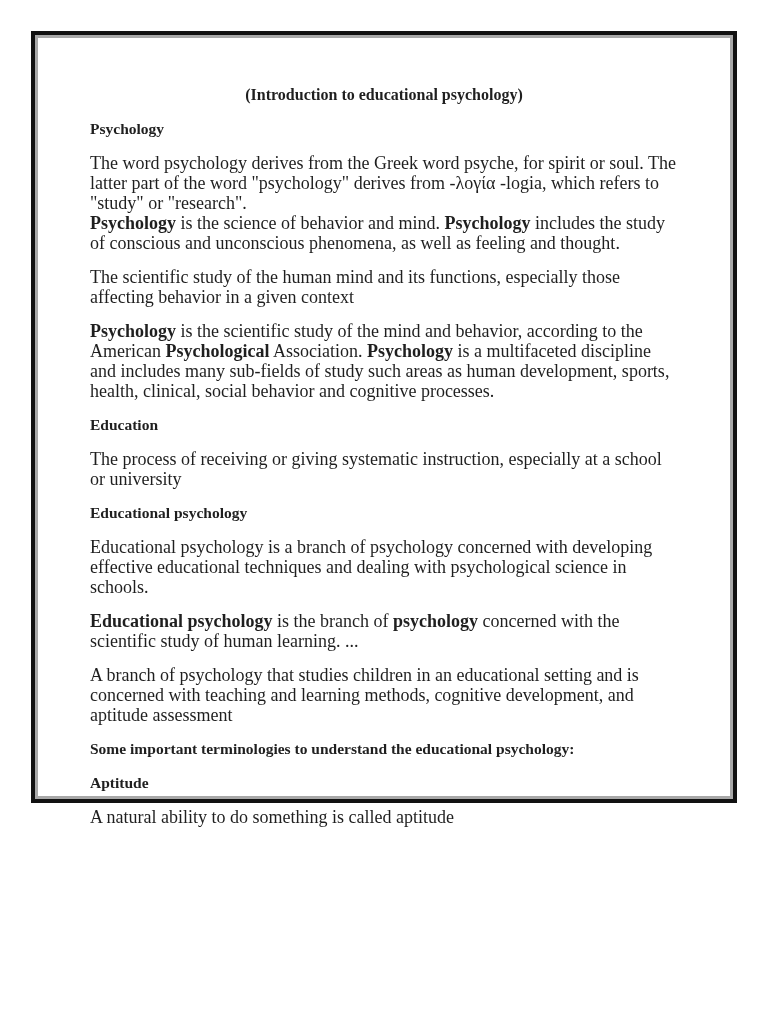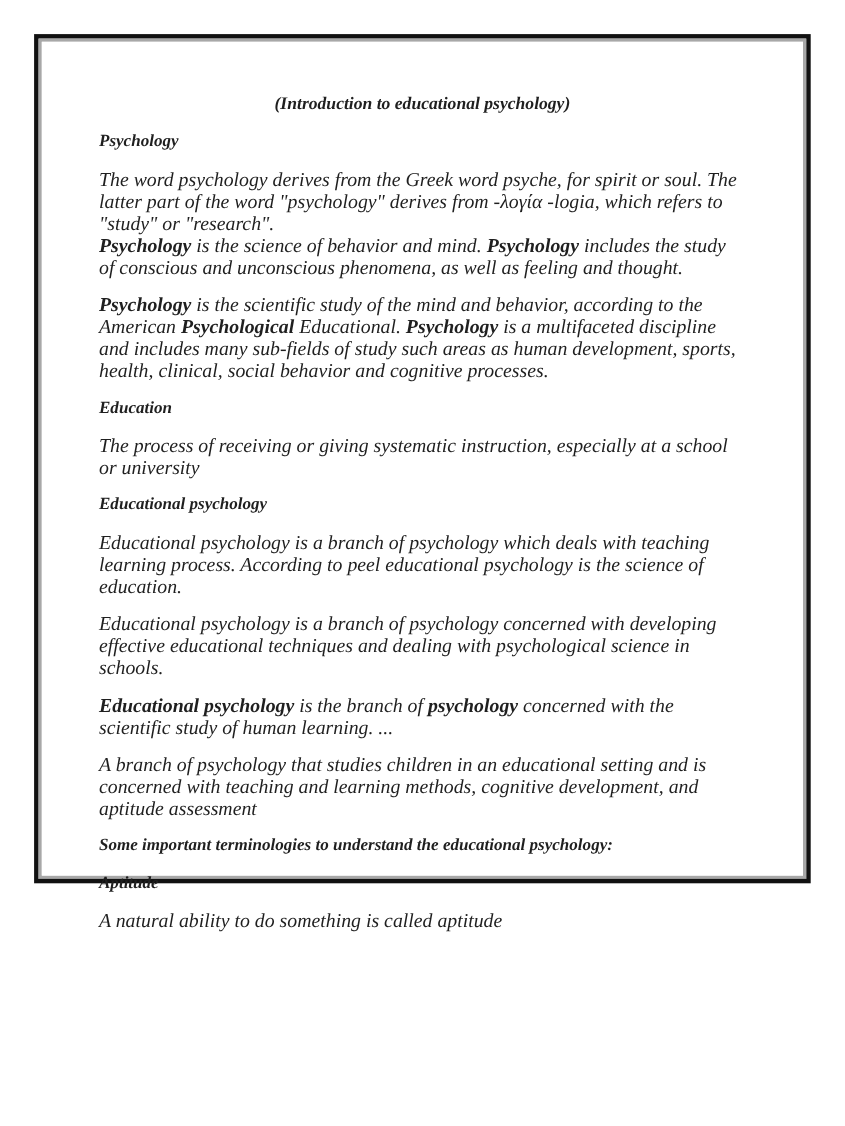--- a/index.html
+++ b/index.html
@@ -14,21 +14,20 @@
   }
   .page-frame {
     position: absolute;
     left: 31px;
     top: 31px;
     width: 706px;
     height: 772px;
     background: var(--page-bg, #ffffff);
     border: 4px solid var(--frame-outer, #111111);
     box-shadow: inset 0 0 0 3px var(--frame-inner, #a8a8a8);
-    font-style: italic;
   }
   .page-content {
     position: absolute;
     top: 3px; left: 3px; right: 3px; bottom: 3px;
     padding: 47px 52px 30px 52px;
     background: #ffffff;
     color: var(--text-color, #1f1f1f);
   }
   .doc-title {
     margin: 0 0 14px 0;
@@ -53,26 +52,26 @@
 </head>
 <body>
 
 <div class="page-frame">
   <div class="page-content">
     <h1 class="doc-title">(Introduction to educational psychology)</h1>
     <div class="doc-blocks">
         <h2 class="block heading"><span class="b">Psychology</span></h2>
         <p class="block paragraph"><span>The word psychology derives from the Greek word psyche, for spirit or soul. The latter part of the word "psychology" derives from -λογία -logia, which refers to "study" or "research".
 </span><span class="b">Psychology</span><span> is the science of behavior and mind. </span><span class="b">Psychology</span><span> includes the study of conscious and unconscious phenomena, as well as feeling and thought.</span></p>
+        <p class="block paragraph"><span>The scientific study of the human mind and its functions, especially those affecting behavior in a given context</span></p>
         <p class="block paragraph"><span class="b">Psychology</span><span> is the scientific study of the mind and behavior, according to the
-American </span><span class="b">Psychological</span><span> Educational. </span><span class="b">Psychology</span><span> is a multifaceted discipline and includes many sub-fields of study such areas as human development, sports, health, clinical, social behavior and cognitive processes.</span></p>
+American </span><span class="b">Psychological</span><span> Association. </span><span class="b">Psychology</span><span> is a multifaceted discipline and includes many sub-fields of study such areas as human development, sports, health, clinical, social behavior and cognitive processes.</span></p>
         <h2 class="block heading"><span class="b">Education</span></h2>
         <p class="block paragraph"><span>The process of receiving or giving systematic instruction, especially at a school or university</span></p>
         <h2 class="block heading"><span class="b">Educational psychology</span></h2>
-        <p class="block paragraph"><span>Educational psychology is a branch of psychology which deals with teaching learning process. According to peel educational psychology is the science of education.</span></p>
         <p class="block paragraph"><span>Educational psychology is a branch of psychology concerned with developing effective educational techniques and dealing with psychological science in schools.</span></p>
         <p class="block paragraph"><span class="b">Educational psychology</span><span> is the branch of </span><span class="b">psychology</span><span> concerned with the scientific study of human learning. ...</span></p>
         <p class="block paragraph"><span>A branch of psychology that studies children in an educational setting and is concerned with teaching and learning methods, cognitive development, and aptitude assessment</span></p>
         <h2 class="block heading"><span class="b">Some important terminologies to understand the educational psychology:</span></h2>
         <h2 class="block heading"><span class="b">Aptitude</span></h2>
         <p class="block paragraph"><span>A natural ability to do something is called aptitude</span></p>
       </div>
   </div>
 </div>
 

